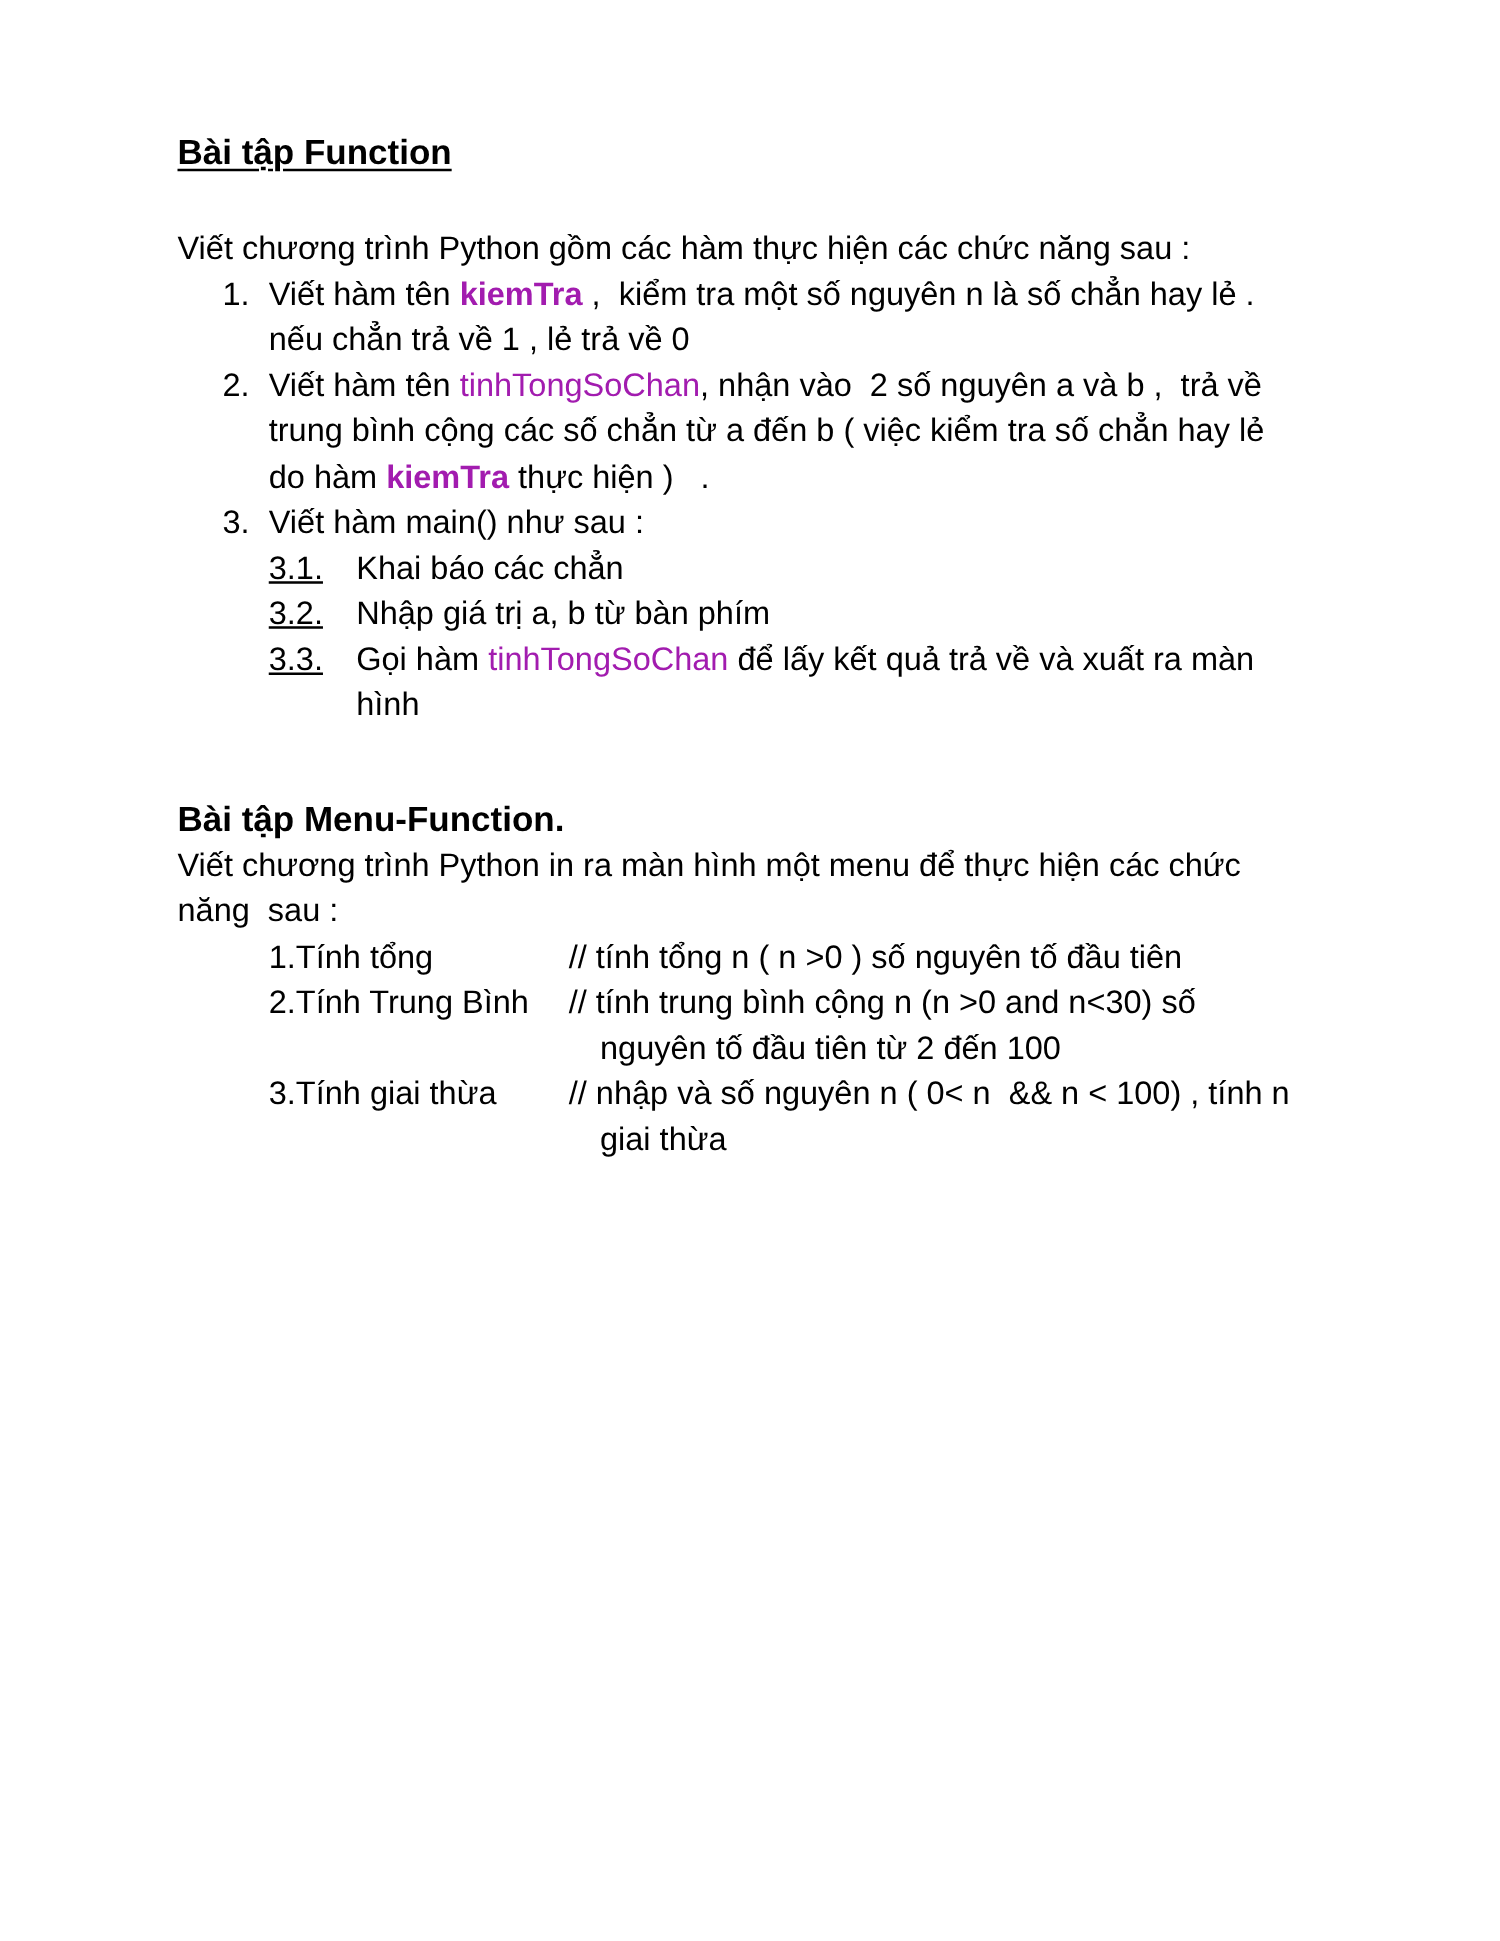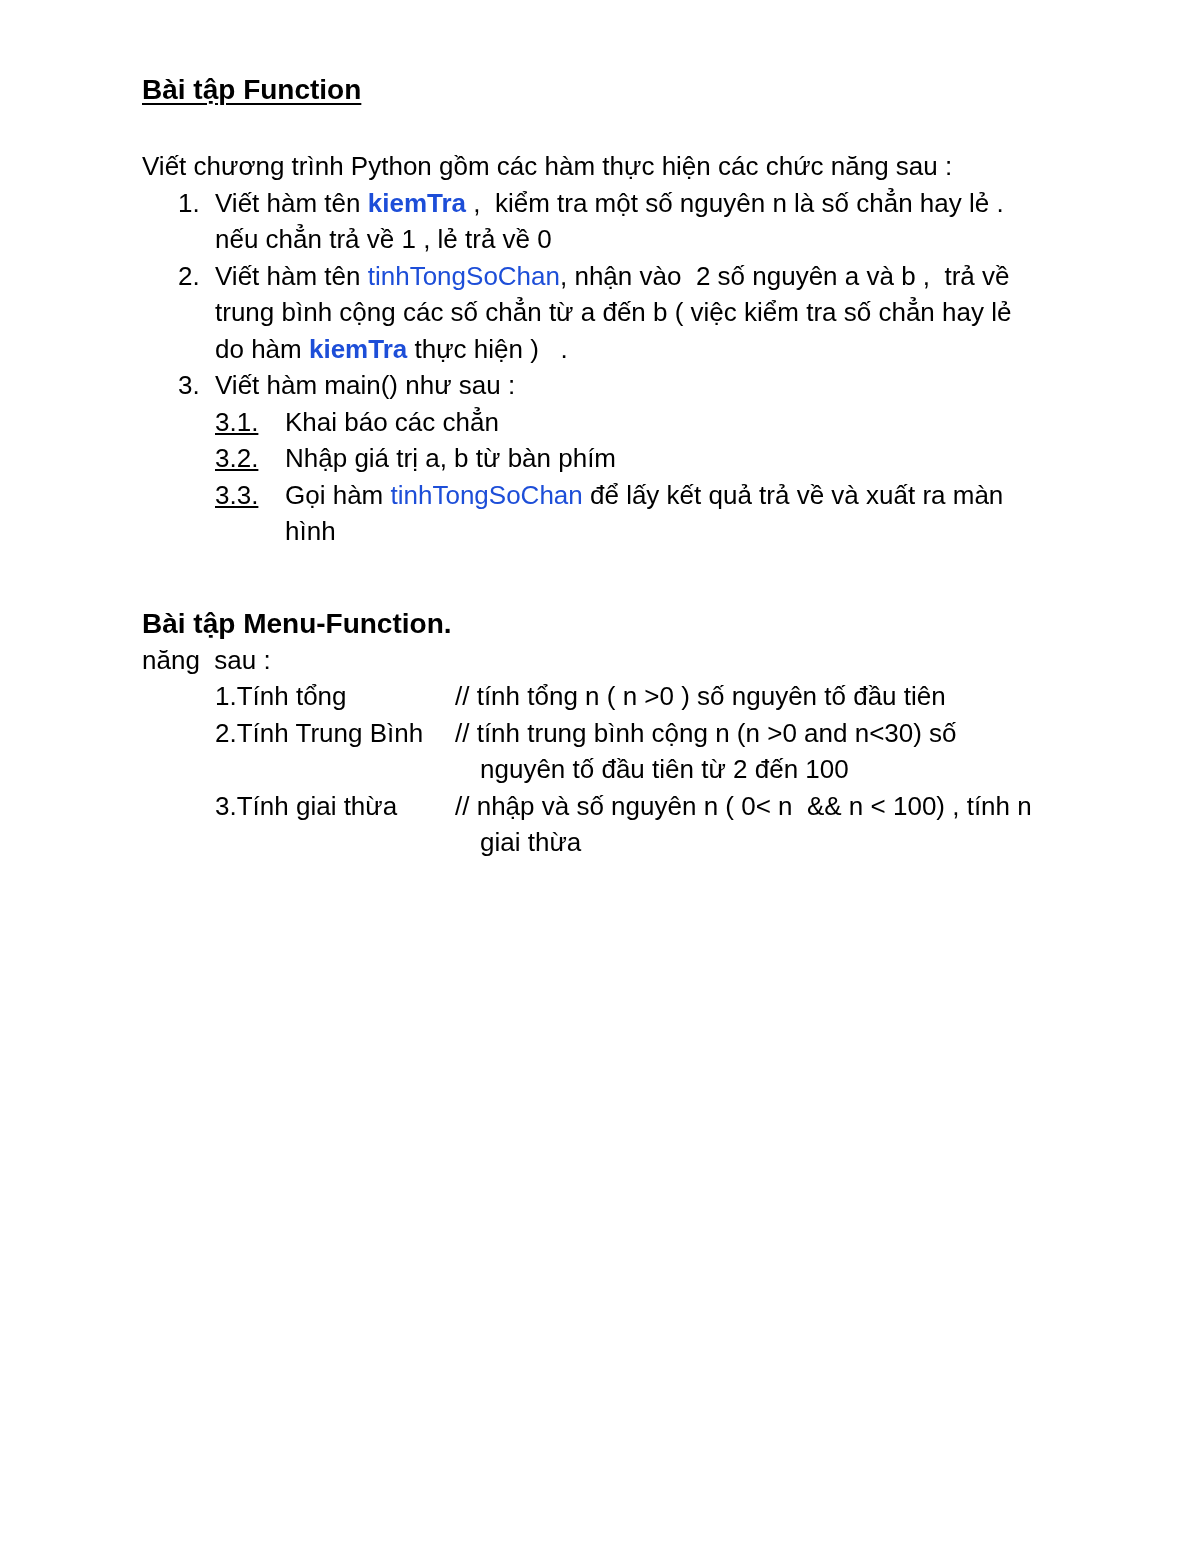--- a/index.html
+++ b/index.html
@@ -8,39 +8,39 @@
     width: 1200px;
     height: 1553px;
     background: #ffffff;
     margin: 0 auto;
     overflow: hidden;
     position: relative;
     font-family: "Liberation Sans", sans-serif;
     color: #000000;
   }
   .content {
-    padding: 72px 60px 0 142px;
+    padding: 104px 60px 0 142px;
     font-size: 26px;
     line-height: 36.5px;
   }
   .line { white-space: pre; }
   .h1 {
     font-size: 28px;
     font-weight: 700;
     line-height: 36px;
     white-space: pre;
   }
   .h1.underlined {
     text-decoration: underline;
     text-decoration-thickness: 2px;
     text-underline-offset: 4px;
   }
   .title-1 { margin-bottom: 40px; }
   .title-2 { margin-top: 56px; }
-  .red { color: #1d4ed8; }
+  .red { color: #a21caf; }
   .bold { font-weight: 700; }
   
   .li { display: flex; align-items: flex-start; padding-left: 36px; }
   .li .num { width: 37px; flex: 0 0 37px; white-space: pre; }
   .li .txt { flex: 1 1 auto; }
   
   .subli { display: flex; align-items: flex-start; padding-left: 73px; }
   .subli .subnum { width: 70px; flex: 0 0 70px; white-space: pre; text-decoration: underline; }
   .subli .subtxt { flex: 1 1 auto; }
   
@@ -89,20 +89,21 @@
     </div>
 
     <div class="subli">
       <span class="subnum">3.3.</span>
       <span class="subtxt"><span class="line"><span>Gọi hàm </span><span class="red">tinhTongSoChan</span><span> để lấy kết quả trả về và xuất ra màn</span></span><br>
       <span class="line">hình</span></span>
     </div>
 
     <div class="h1 title-2">Bài tập Menu-Function.</div>
 
+    <div class="line">Viết chương trình Python in ra màn hình một menu để thực hiện các chức</div>
     <div class="line">năng  sau :</div>
 
     <div class="menu-row">
       <div class="menu-first">
         <span class="menu-label">1.Tính tổng</span>
         <span class="menu-comment">// tính tổng n ( n &gt;0 ) số nguyên tố đầu tiên</span>
       </div>
     </div>
 
     <div class="menu-row">

